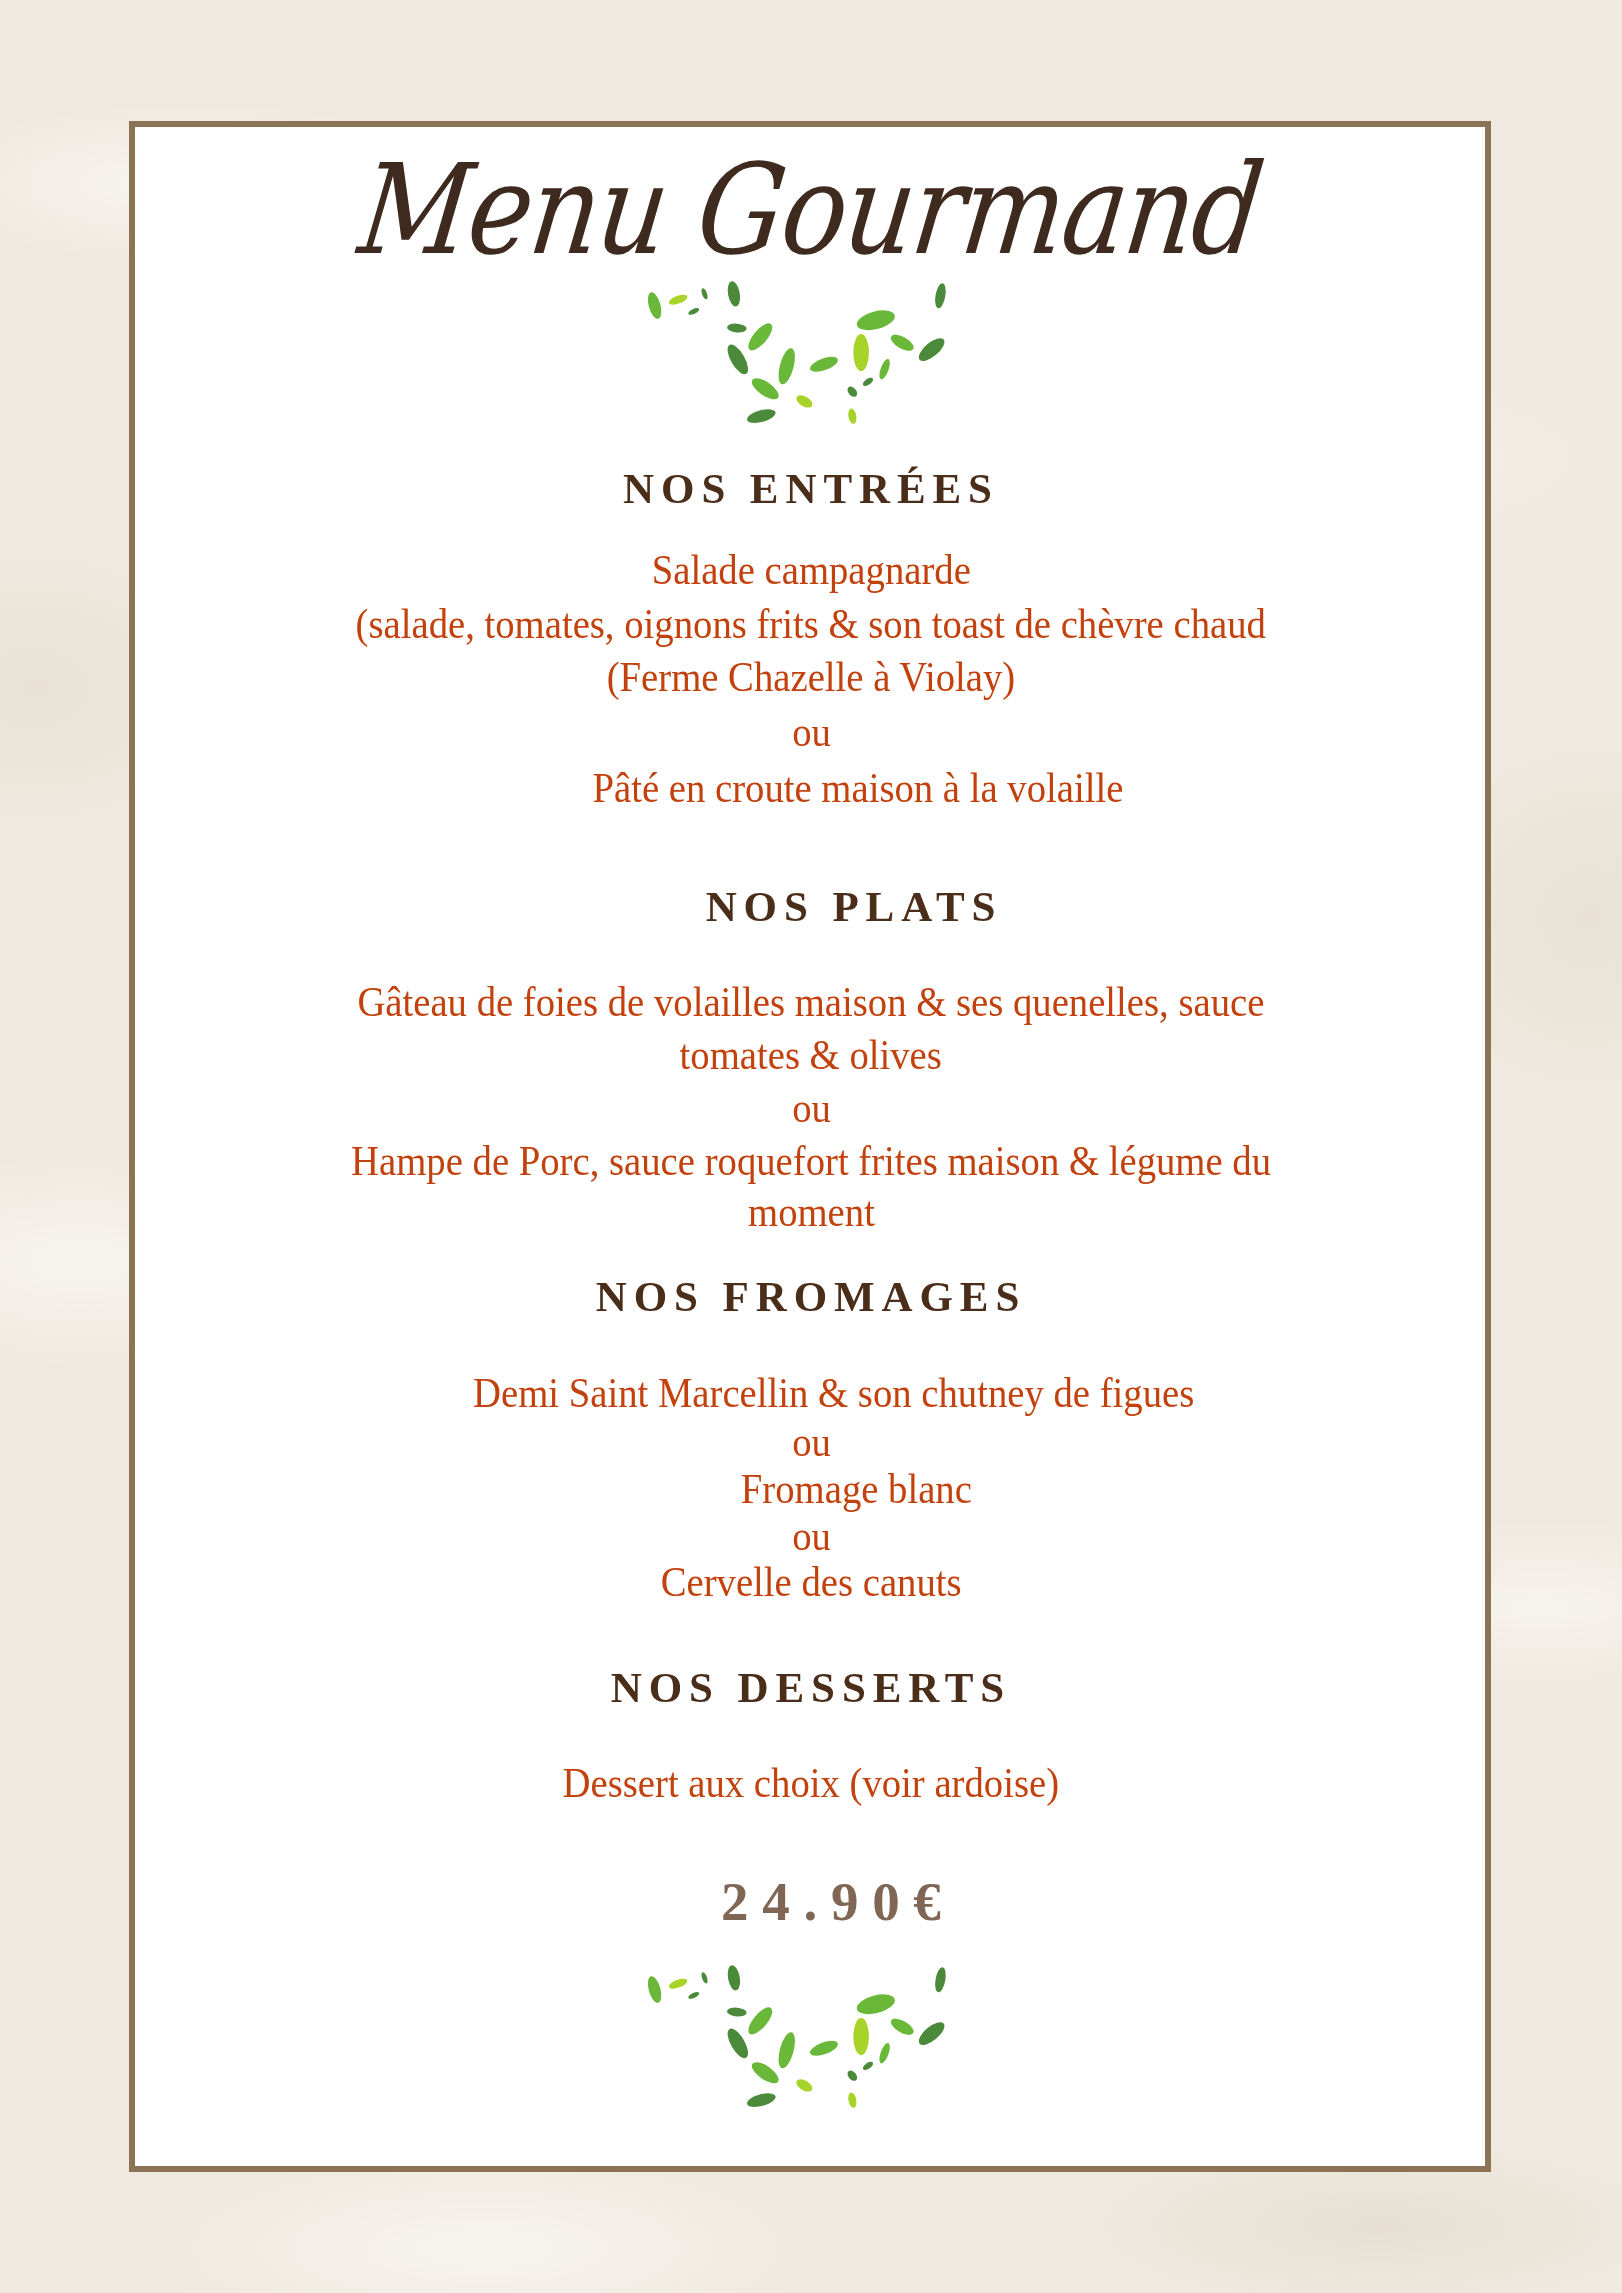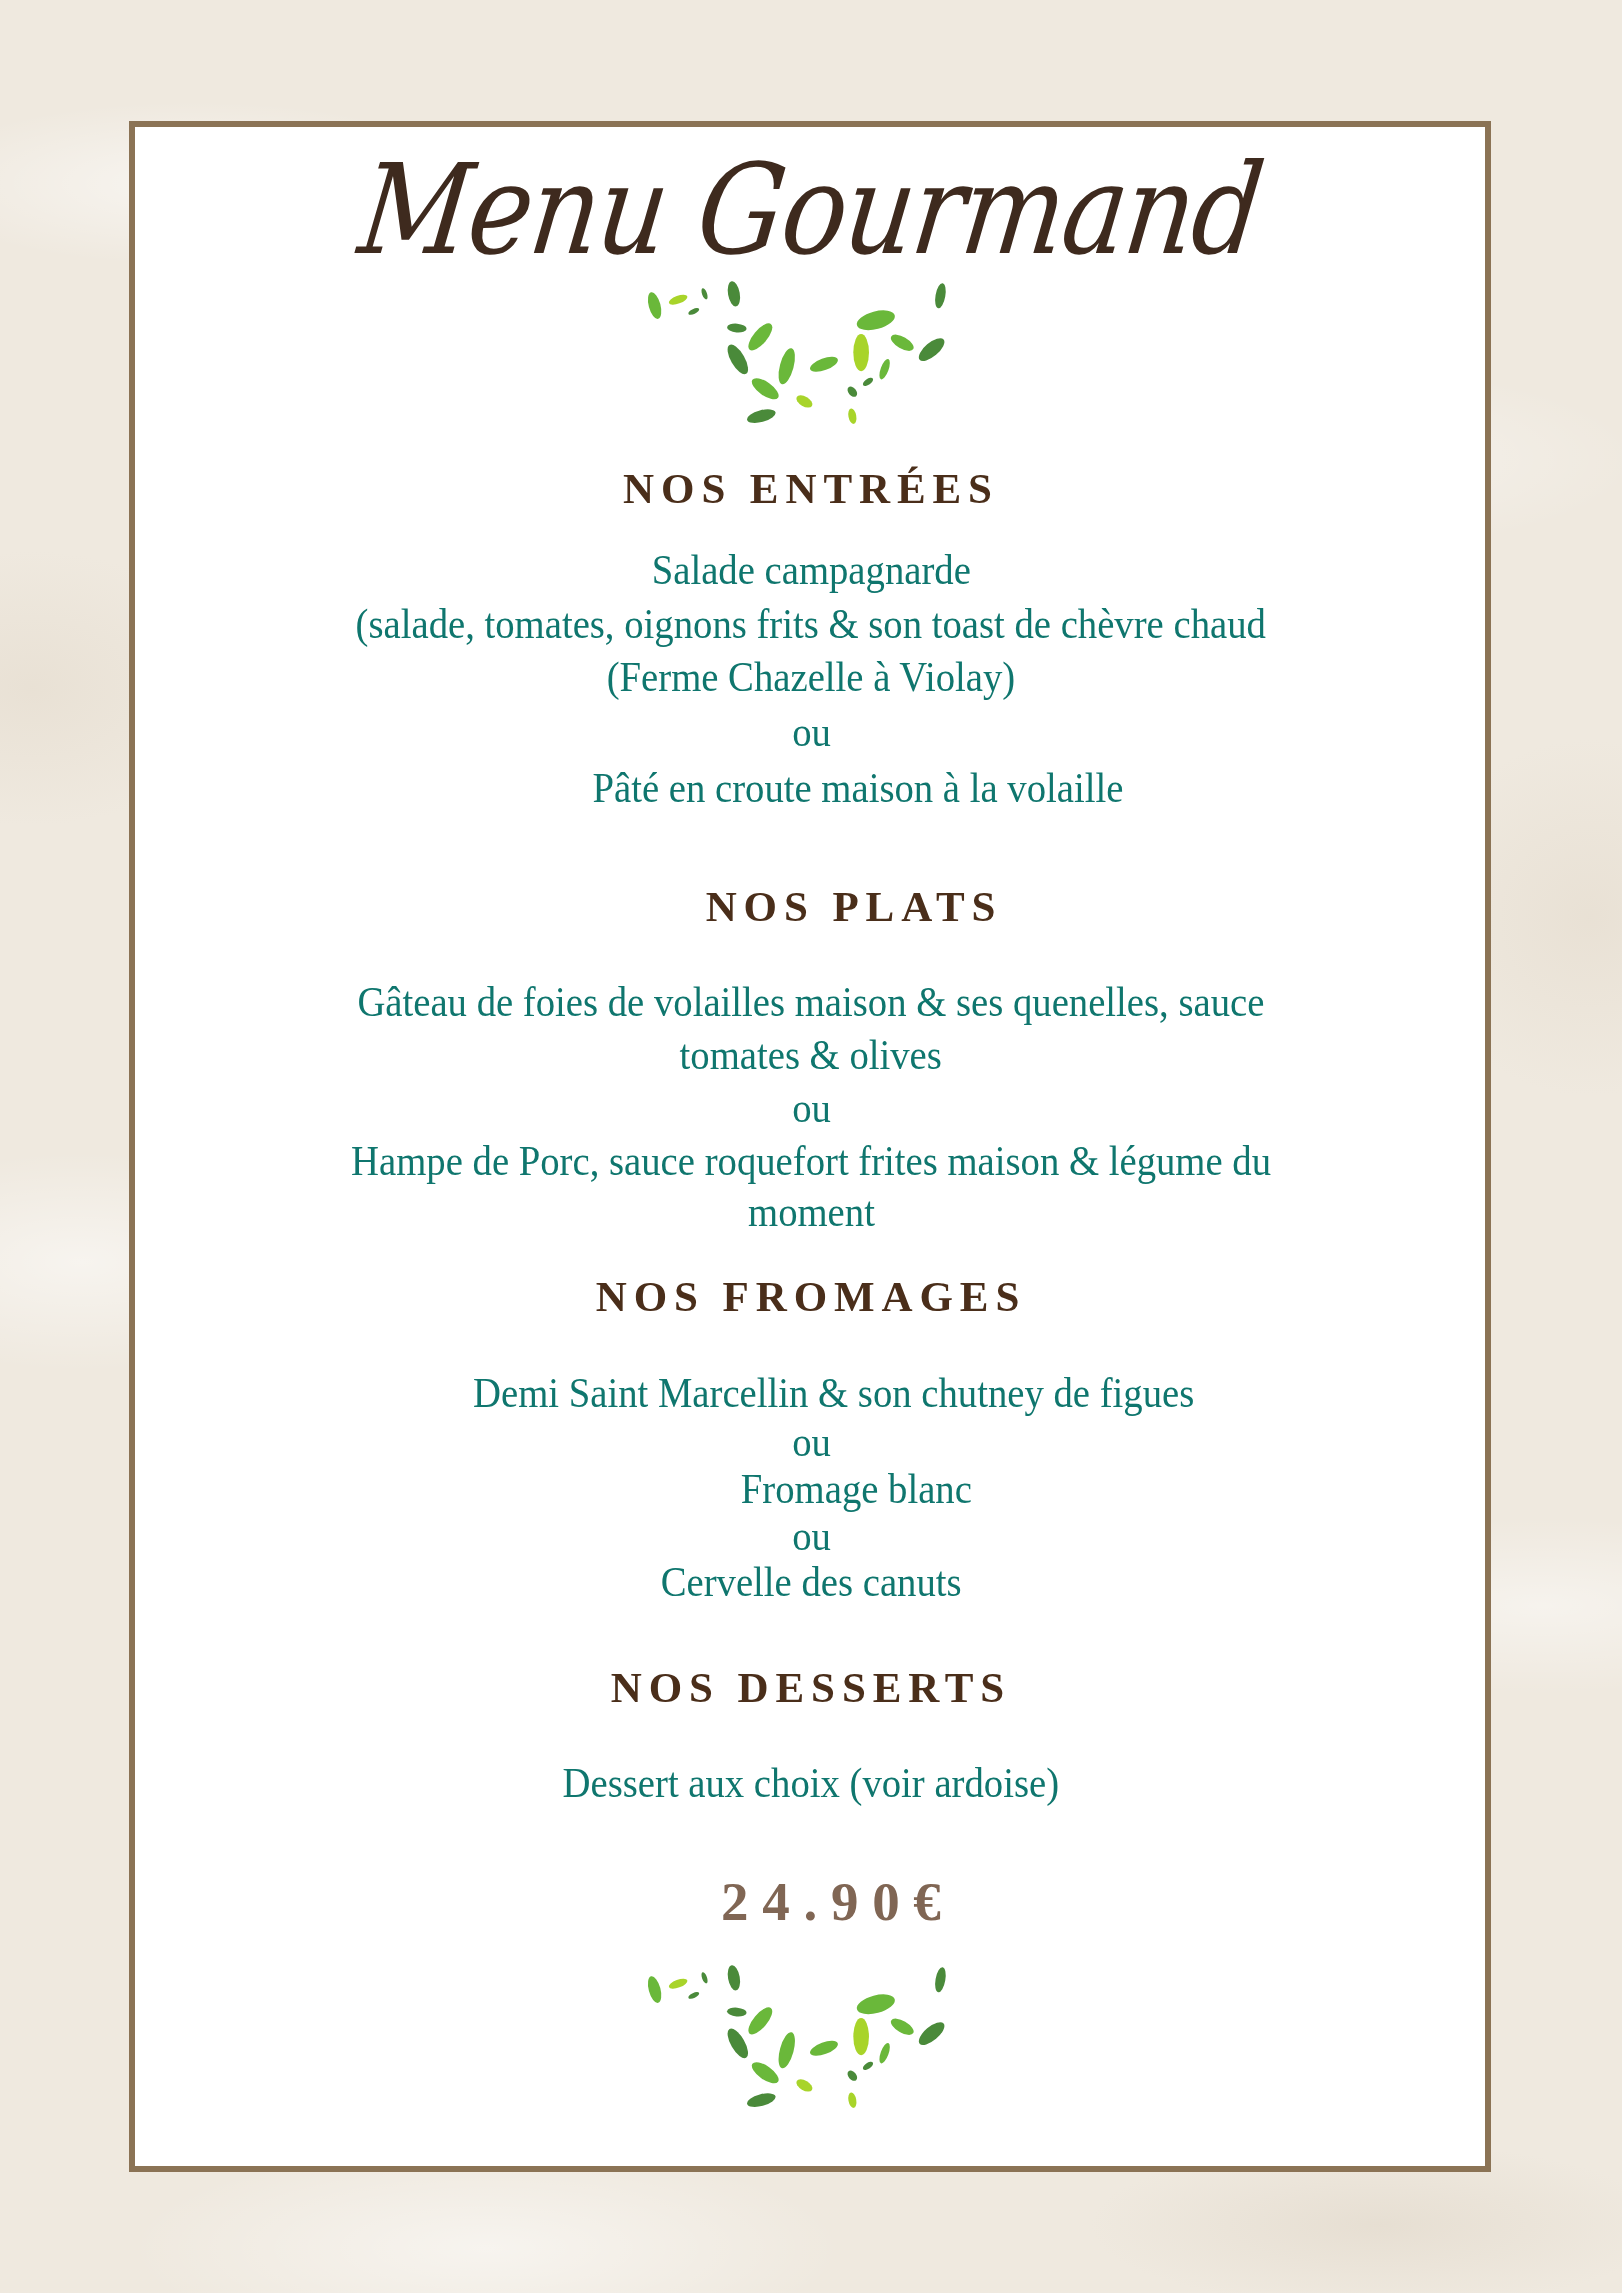--- a/index.html
+++ b/index.html
@@ -29,21 +29,21 @@
   .title {
     font-family: "DejaVu Serif", serif; font-style: italic; font-weight: normal;
     color: #3e2a1e; font-size: 125px; letter-spacing: -2px;
     transform: scaleX(0.86) skewX(-8deg); transform-origin: 50% 50%;
   }
   .heading {
     font-family: "Liberation Serif", serif; font-weight: bold;
     color: #4a2e1a; font-size: 43px; letter-spacing: 6.9px;
   }
   .item {
-    font-family: "Liberation Serif", serif; color: #0f766e;
+    font-family: "Liberation Serif", serif; color: #c2410c;
     font-size: 43px;
   }
   .item span { display: inline-block; transform: scaleX(0.9); transform-origin: 50% 50%; }
   .price {
     font-family: "Liberation Serif", serif; font-weight: bold;
     color: #806654; font-size: 55px; letter-spacing: 13.7px; margin-left: 20px;
   }
   .leaves { position: absolute; left: 637px; width: 323px; height: 157px; }
 </style>
 </head>

